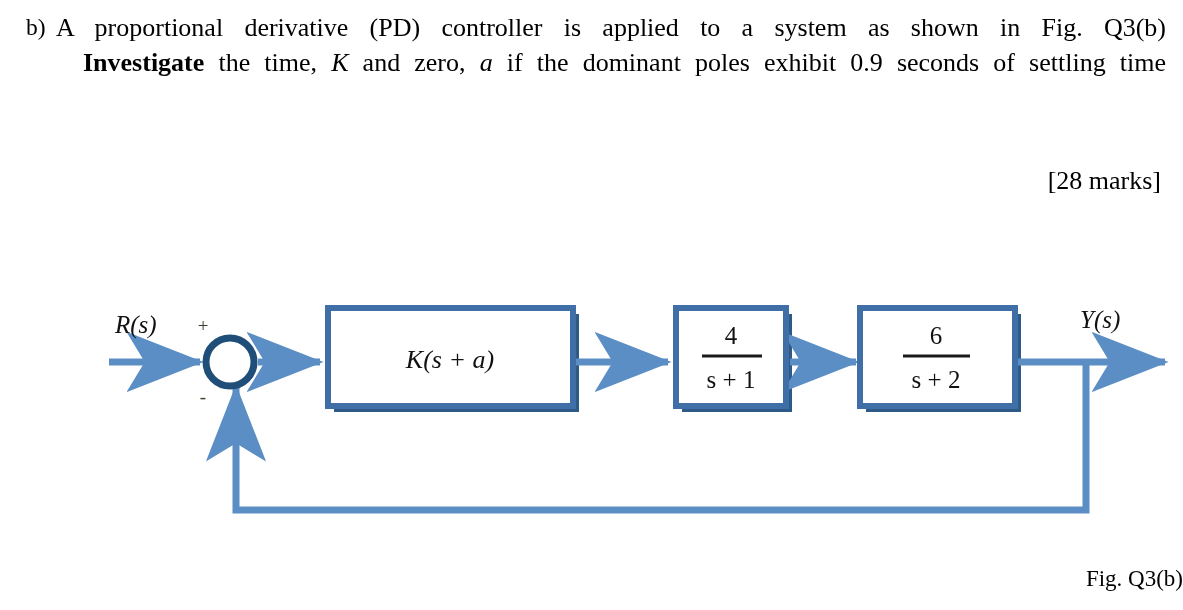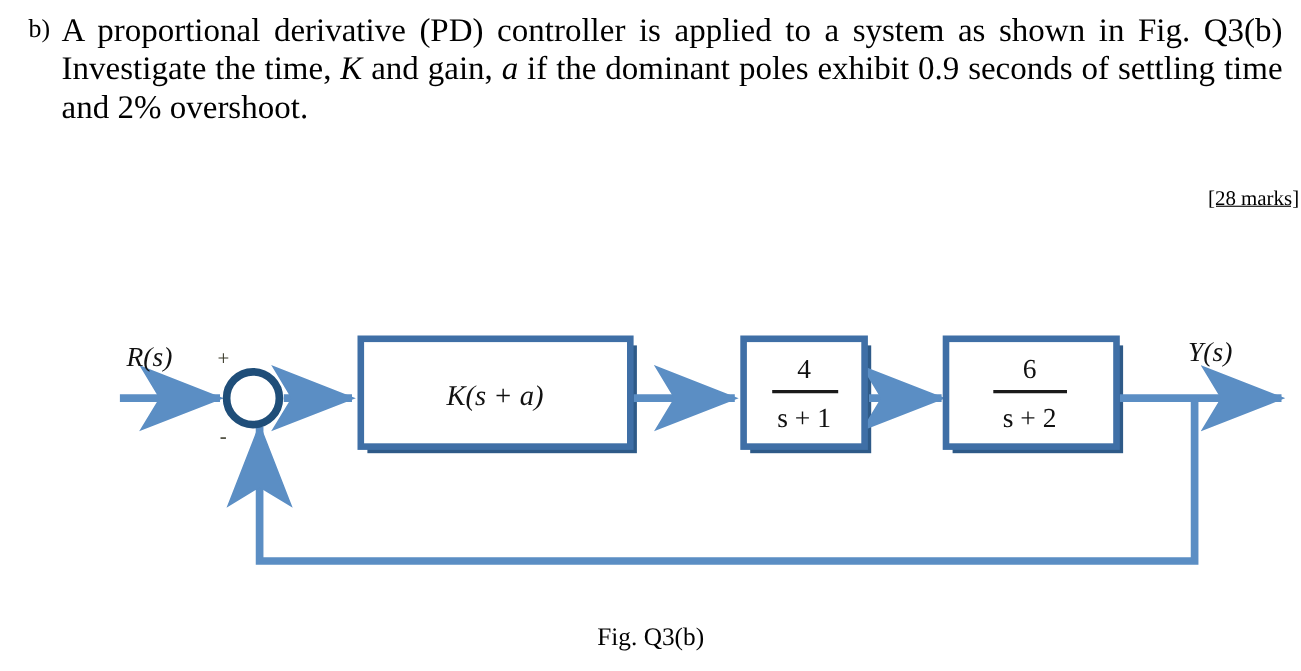--- a/index.html
+++ b/index.html
@@ -28,45 +28,44 @@
     align-items: flex-start;
   }
   .q-marker {
     width: 30px;
     flex: 0 0 30px;
     font-size: 23.5px;
     line-height: 35px;
   }
   .q-body {
     flex: 1 1 auto;
-    font-size: 30px;
+    font-size: 26px;
     line-height: 35px;
   }
   .q-line {
     text-align: justify;
     text-justify: inter-word;
   }
   .q-line.justified {
     text-align-last: justify;
   }
   .q-line.last {
     text-align-last: left;
   }
-  .bold { font-weight: normal; }
+  .bold { font-weight: bold; margin-left: 27px; }
   .ital { font-style: italic; }
 
   
   #marks {
     position: absolute;
-    right: 2px;
+    right: 22px;
     top: 166px;
-    font-size: 19px;
+    font-size: 26px;
     line-height: 30px;
     white-space: nowrap;
-    text-decoration: underline;
   }
 
   
   #diagram {
     position: absolute;
     left: 0;
     top: 270px;
     width: 1183px;
     height: 290px;
   }
@@ -99,34 +98,33 @@
     font-size: 19px;
     fill: #3a3a2a;
   }
 
   
   #fig-caption {
     position: absolute;
     left: 0;
     top: 566px;
     width: 1183px;
-    text-align: center;
+    text-align: right;
     font-size: 23px;
   }
 </style>
 </head>
 <body>
 
 <div id="question-block">
   <div class="q-row">
     <div class="q-marker">b)</div>
     <div class="q-body">
       <div class="q-line justified">A  proportional  derivative  (PD)  controller  is  applied  to  a  system  as  shown  in  Fig.  Q3(b)</div>
-      <div class="q-line justified"><span class="bold">Investigate</span><span> the time, </span><span class="ital">K</span><span> and gain, </span><span class="ital">a</span><span> if the dominant poles exhibit 0.9 seconds of settling time</span></div>
-      <div class="q-line last">and 2% overshoot.</div>
+      <div class="q-line justified"><span class="bold">Investigate</span><span> the time, </span><span class="ital">K</span><span> and zero, </span><span class="ital">a</span><span> if the dominant poles exhibit 0.9 seconds of settling time</span></div>
     </div>
   </div>
 </div>
 
 <div id="marks">[28 marks]</div>
 
 <div id="diagram">
   <svg width="1183" height="290" viewBox="0 0 1183 290" xmlns="http://www.w3.org/2000/svg">
     <defs>
       <marker id="arrL" markerWidth="11" markerHeight="9" refX="10.5" refY="4.5" orient="auto">

